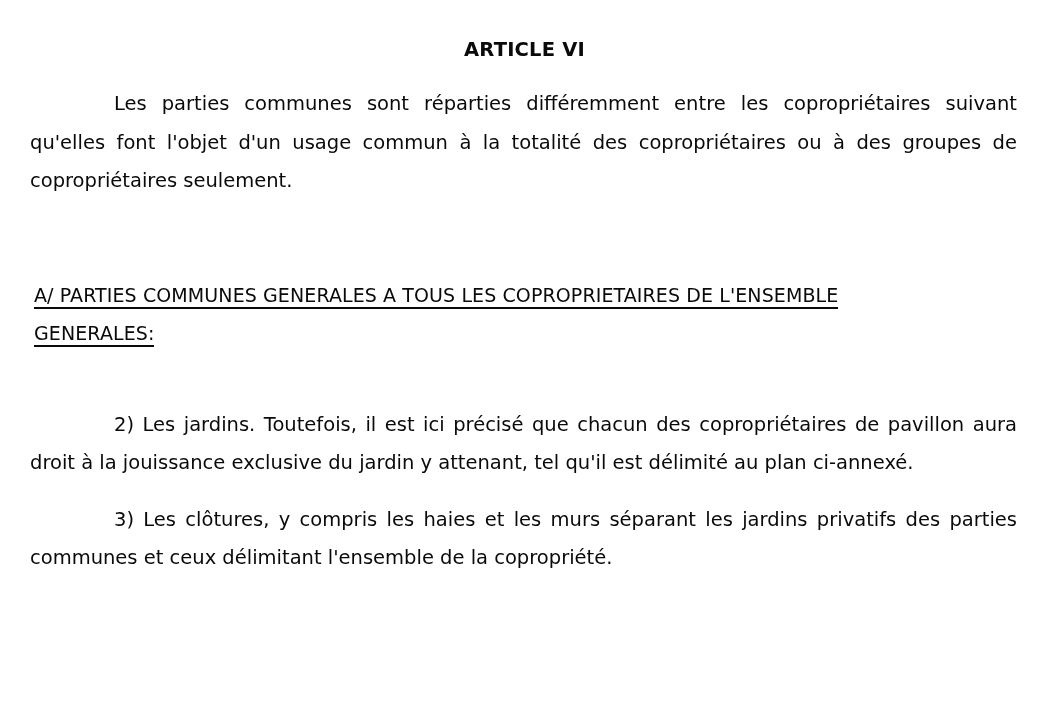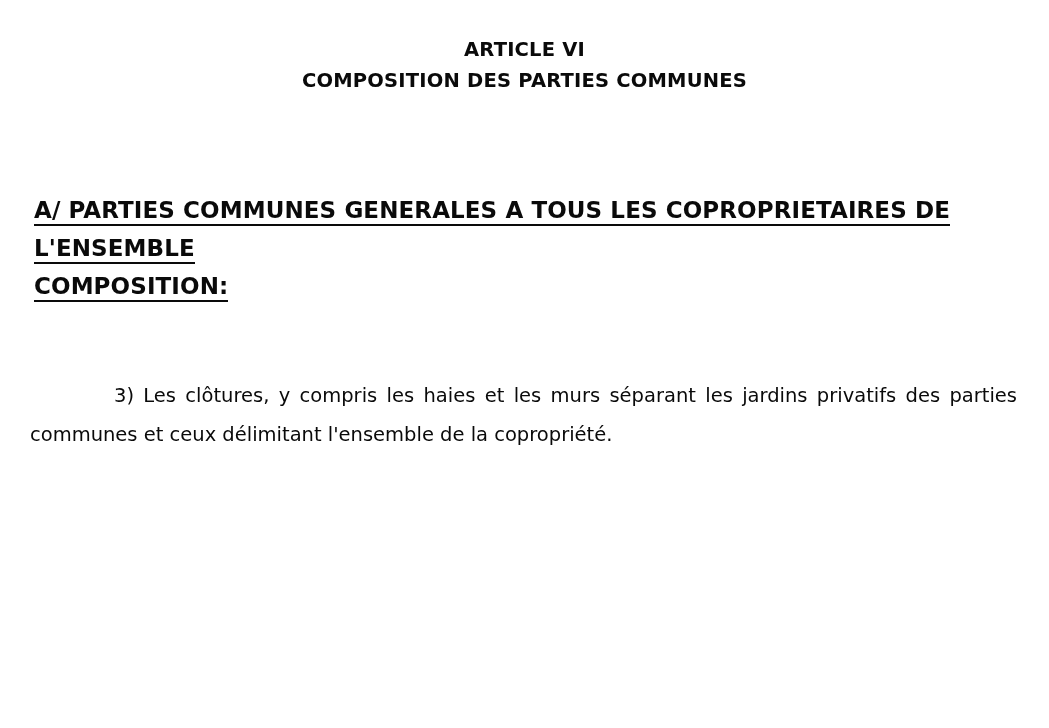--- a/index.html
+++ b/index.html
@@ -62,22 +62,22 @@
   }
 
   .gap-para {
     height: 20px;
   }
 
   
   .section-heading {
     margin: 0;
     margin-left: 4px;
-    font-size: 23px;
-    font-weight: bold;
+    font-size: 19px;
+    font-weight: normal;
     line-height: 38px;
     letter-spacing: 0.1px;
   }
   .section-heading .hl {
     border-bottom: 2.5px solid #0a0a0a;
     display: inline;
     padding-bottom: 1px;
   }
   .section-heading .hl-row {
     display: block;
@@ -97,42 +97,43 @@
     text-align-last: left;
   }
 </style>
 </head>
 <body>
 
 <div class="page">
 
   <div class="doc-title">
     <div class="doc-title-line-1">ARTICLE VI</div>
-    <div class="doc-title-line-2">COMPOSITION DES PARTIES COMMUNES</div>
   </div>
 
   <div class="body-block">
 
     <div class="gap-para"></div>
 
+    <p class="para last-flush">Les parties communes sont réparties différemment entre les copropriétaires suivant qu'elles font l'objet d'un usage commun à la totalité des copropriétaires ou à des groupes de copropriétaires seulement.</p>
 
     <div class="gap-item"></div>
 
 
     <div class="gap-before-heading"></div>
 
     <div class="section-heading">
       <span class="hl-row"><span class="hl">A/ PARTIES COMMUNES GENERALES A TOUS LES COPROPRIETAIRES DE L'ENSEMBLE</span></span>
-      <span class="hl-row"><span class="hl">COMPOSITION:</span></span>
+      <span class="hl-row"><span class="hl">GENERALES:</span></span>
     </div>
 
     <div class="gap-after-heading"></div>
 
 
     <div class="gap-item"></div>
 
+    <p class="item">2) Les jardins. Toutefois, il est ici précisé que chacun des copropriétaires de pavillon aura droit à la jouissance exclusive du jardin y attenant, tel qu'il est délimité au plan ci-annexé.</p>
 
     <div class="gap-item"></div>
 
     <p class="item">3) Les clôtures, y compris les haies et les murs séparant les jardins privatifs des parties communes et ceux délimitant l'ensemble de la copropriété.</p>
 
   </div>
 </div>
 
 </body></html>

